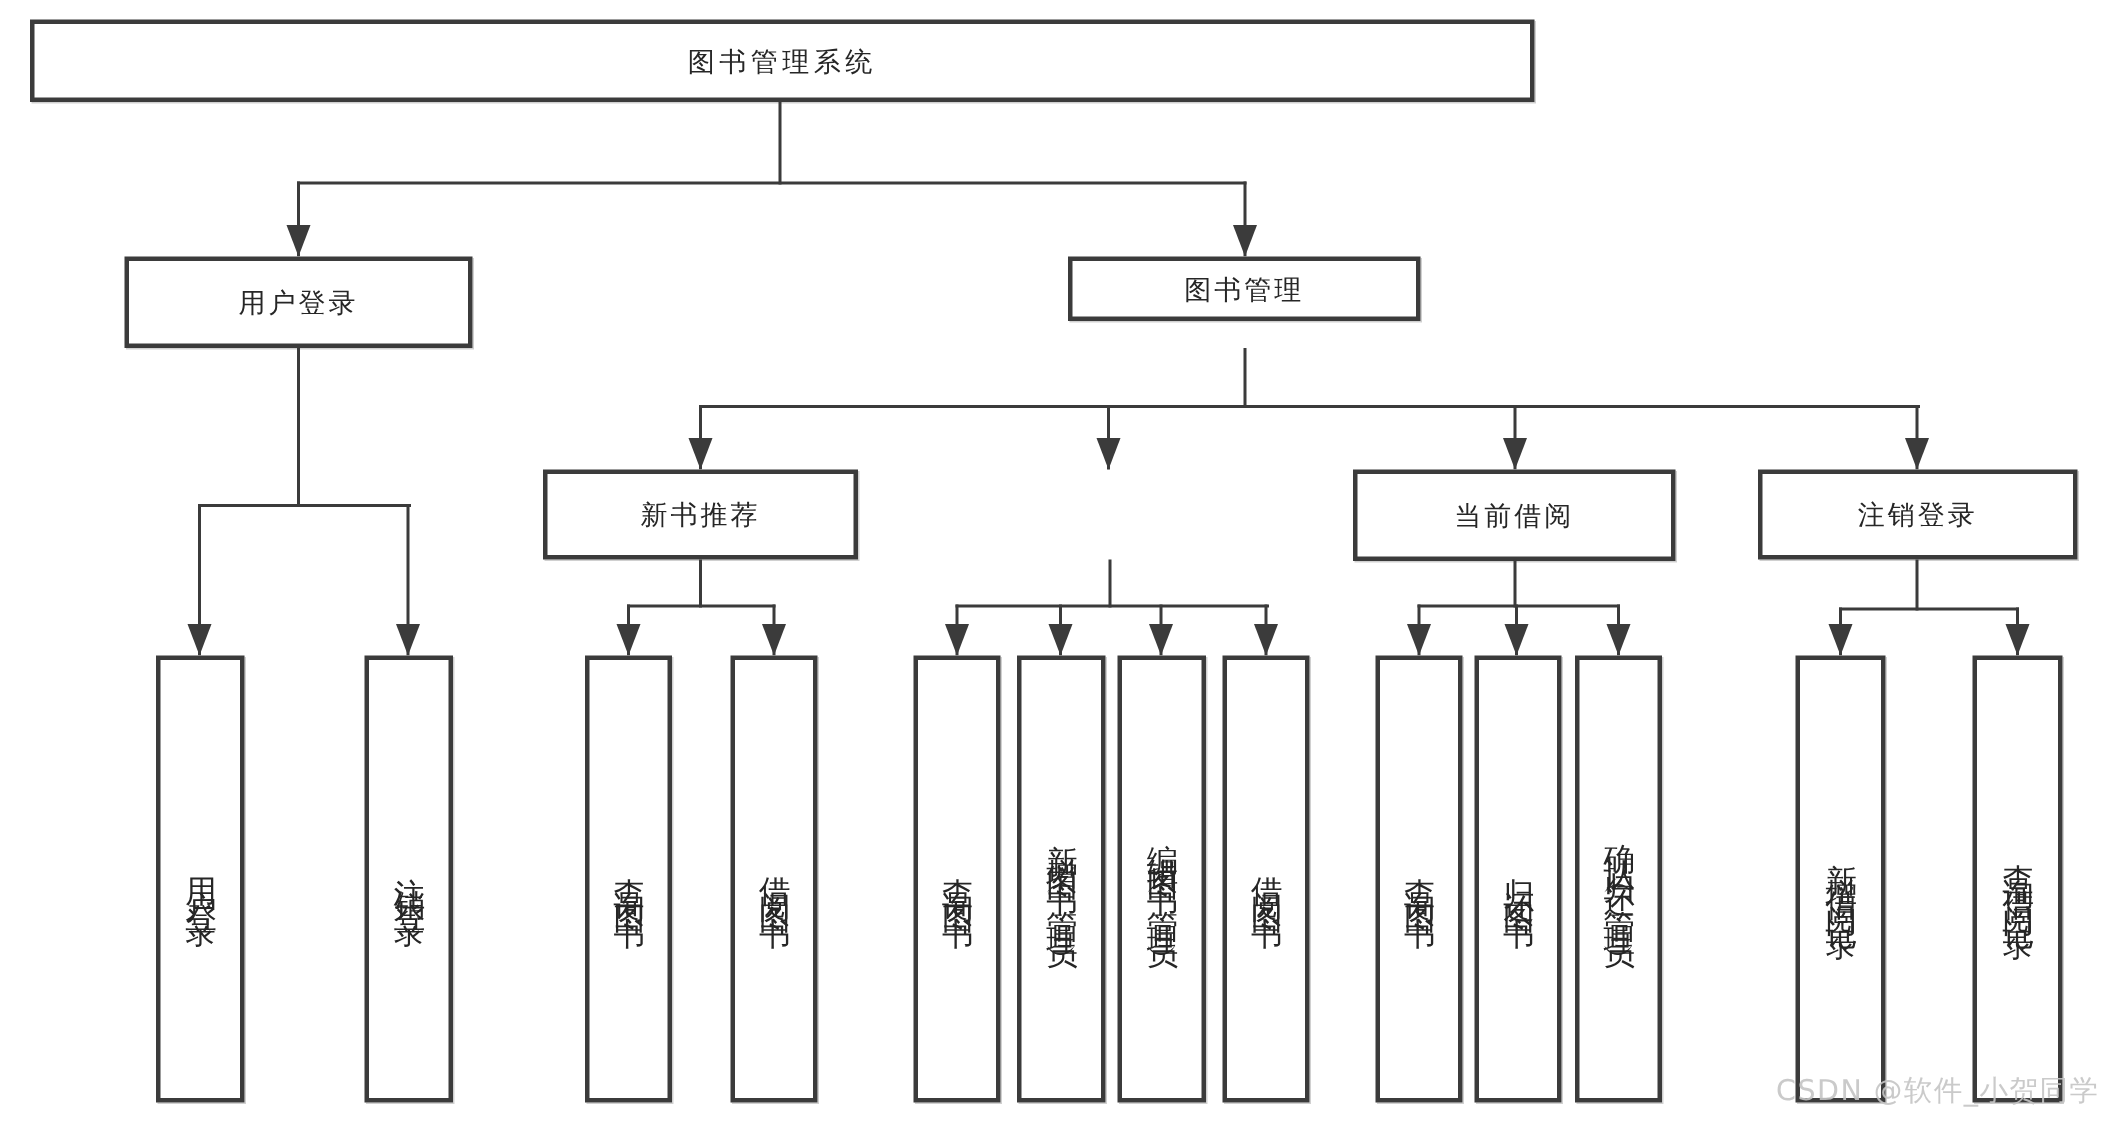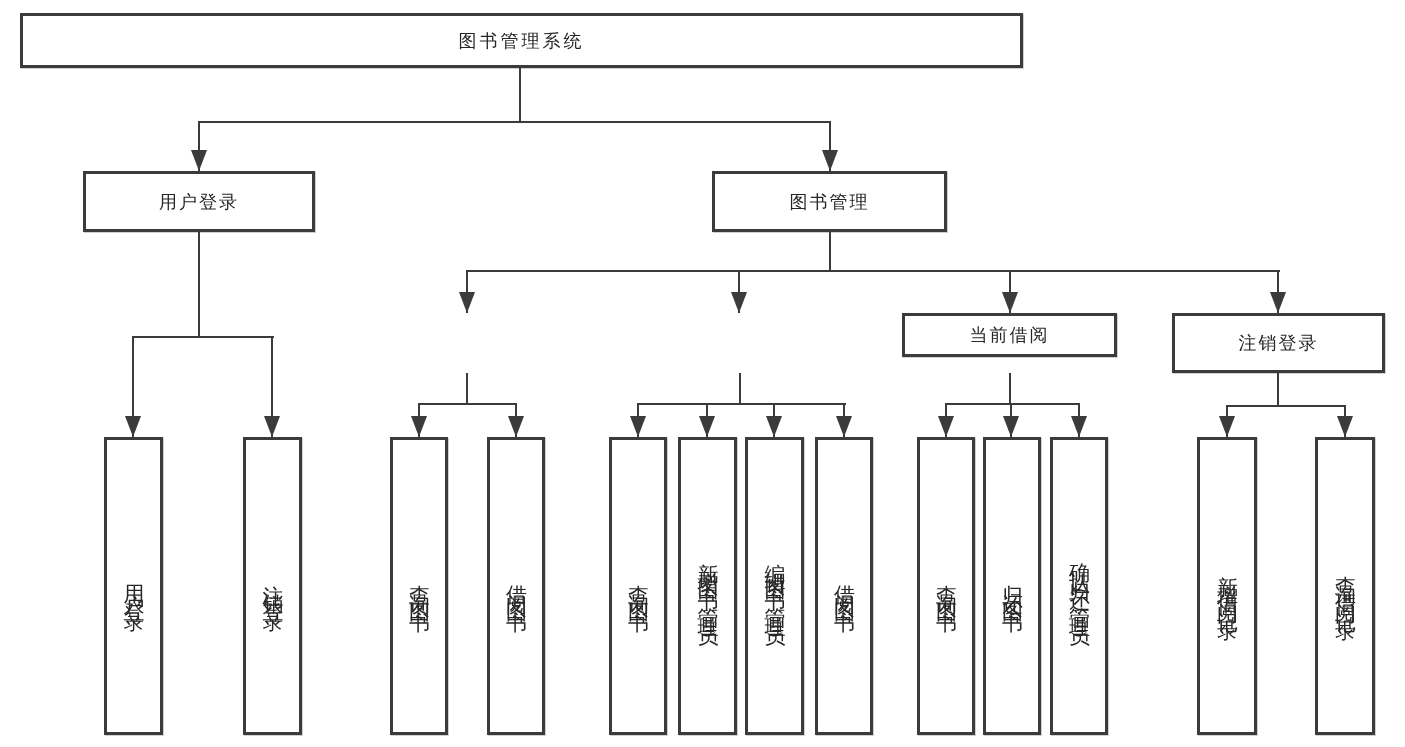--- a/index.html
+++ b/index.html
@@ -59,41 +59,42 @@
   <div class="box hbox" style="left:20px;top:13px;width:1003px;height:55px">图书管理系统</div>
 
   <div class="line" style="left:519px;top:68px;width:2px;height:55px"></div>
   <div class="line" style="left:198px;top:121px;width:633px;height:2px"></div>
   <div class="line" style="left:198px;top:121px;width:2px;height:50px"></div>
   <div class="arrow" style="left:191px;top:150px"></div>
   <div class="line" style="left:829px;top:121px;width:2px;height:50px"></div>
   <div class="arrow" style="left:822px;top:150px"></div>
 
   <div class="box lvl23" style="left:83px;top:171px;width:232px;height:61px">用户登录</div>
-  <div class="box lvl23" style="left:712px;top:171px;width:235px;height:61px">图书管理</div>
+  <div class="box lvl23" style="left:712px;top:171px;width:235px;height:43px">图书管理</div>
 
   <div class="line" style="left:198px;top:232px;width:2px;height:106px"></div>
   <div class="line" style="left:132px;top:336px;width:142px;height:2px"></div>
   <div class="line" style="left:132px;top:336px;width:2px;height:101px"></div>
   <div class="arrow" style="left:125px;top:416px"></div>
   <div class="line" style="left:271px;top:336px;width:2px;height:101px"></div>
   <div class="arrow" style="left:264px;top:416px"></div>
 
   <div class="line" style="left:829px;top:232px;width:2px;height:40px"></div>
   <div class="line" style="left:466px;top:270px;width:814px;height:2px"></div>
   <div class="line" style="left:466px;top:270px;width:2px;height:43px"></div>
   <div class="arrow" style="left:459px;top:292px"></div>
   <div class="line" style="left:738px;top:270px;width:2px;height:43px"></div>
   <div class="arrow" style="left:731px;top:292px"></div>
   <div class="line" style="left:1009px;top:270px;width:2px;height:43px"></div>
   <div class="arrow" style="left:1002px;top:292px"></div>
   <div class="line" style="left:1277px;top:270px;width:2px;height:43px"></div>
   <div class="arrow" style="left:1270px;top:292px"></div>
 
-  <div class="box lvl23" style="left:902px;top:313px;width:215px;height:44px">当前借阅</div>
+  <div class="box lvl23" style="left:362px;top:313px;width:210px;height:60px">新书推荐</div>
+  <div class="box lvl23" style="left:902px;top:313px;width:215px;height:61px">当前借阅</div>
   <div class="box lvl23" style="left:1172px;top:313px;width:213px;height:60px">注销登录</div>
 
   <div class="line" style="left:466px;top:373px;width:2px;height:32px"></div>
   <div class="line" style="left:418px;top:403px;width:99px;height:2px"></div>
   <div class="line" style="left:418px;top:403px;width:2px;height:34px"></div>
   <div class="arrow" style="left:411px;top:416px"></div>
   <div class="line" style="left:515px;top:403px;width:2px;height:34px"></div>
   <div class="arrow" style="left:508px;top:416px"></div>
 
   <div class="line" style="left:739px;top:373px;width:2px;height:32px"></div>
@@ -160,14 +161,15 @@
     <span class="vtext">确认归还（管理员）</span>
   </div>
 
   <div class="box leaf" style="left:1197px;top:437px;width:60px;height:298px">
     <span class="vtext">新增借阅记录</span>
   </div>
   <div class="box leaf" style="left:1315px;top:437px;width:60px;height:298px">
     <span class="vtext">查询借阅记录</span>
   </div>
 
+  <div class="watermark">CSDN @软件_小贺同学</div>
 
 </div>
 
 </body></html>

